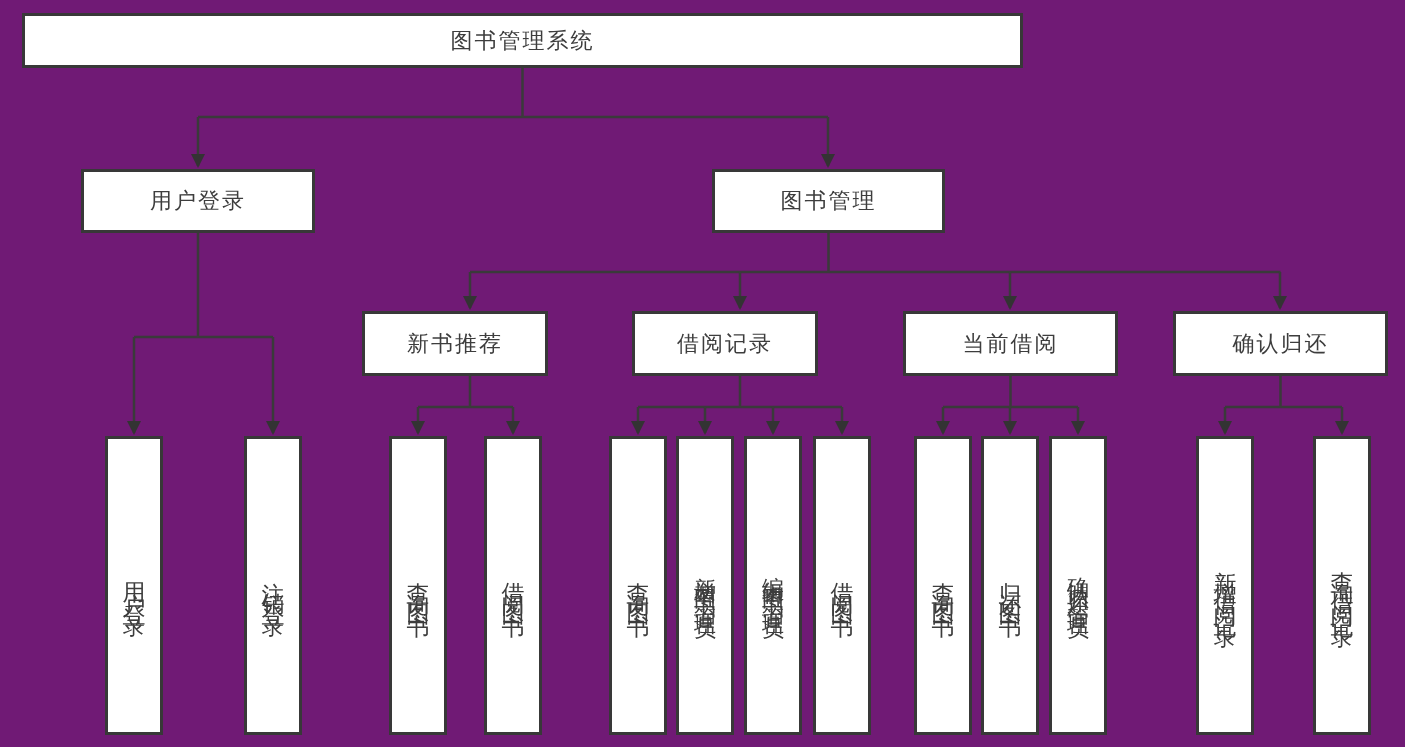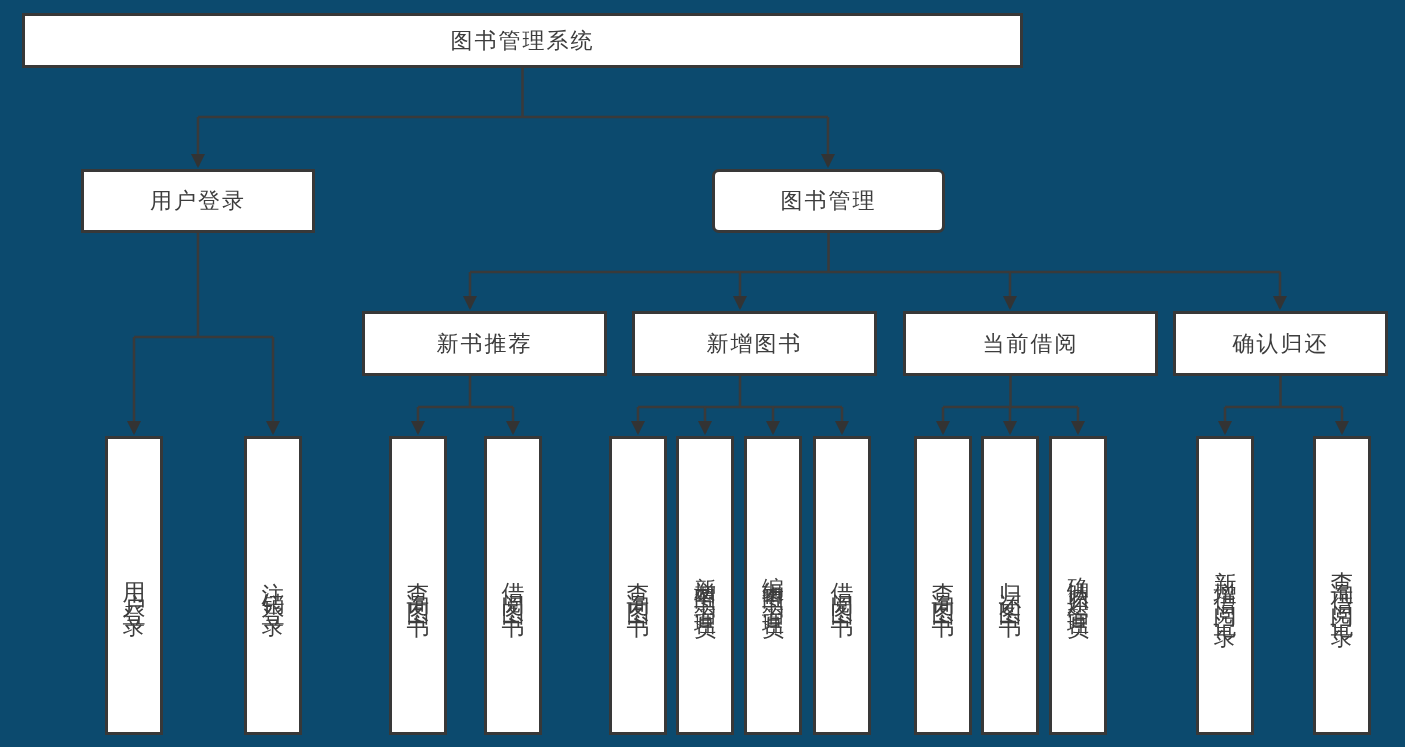--- a/index.html
+++ b/index.html
@@ -1,32 +1,32 @@
 <!DOCTYPE html>
 <html><head>
 <meta charset="utf-8">
 <style>
   html,body{margin:0;padding:0;background:#ffffff;}
   #stage{
-    position:relative;width:1405px;height:747px;background:#0c4a6e;overflow:hidden;
+    position:relative;width:1405px;height:747px;background:#701a75;overflow:hidden;
     font-family:Liberation Serif, serif;color:#3d3d3d;
   }
   #connectors{position:absolute;left:0;top:0;z-index:1;}
   .box{
     position:absolute;box-sizing:border-box;border:3px solid #383838;background:#ffffff;
     display:flex;align-items:center;justify-content:center;z-index:2;
   }
   .hlabel{font-size:22px;letter-spacing:2px;white-space:nowrap;}
   .root{left:22px;top:13px;width:1001px;height:55px;}
   .l2a{left:81px;top:169px;width:234px;height:64px;}
-  .l2b{left:712px;top:169px;width:233px;height:64px;border-radius:7px;}
-  .l3{top:311px;height:65px;width:245px;}
+  .l2b{left:712px;top:169px;width:233px;height:64px;}
+  .l3{top:311px;height:65px;width:186px;}
   .l3a{left:362px;}
   .l3b{left:632px;}
-  .l3c{left:903px;width:255px;text-align:center;}
+  .l3c{left:903px;width:215px;text-align:center;}
   .l3d{left:1173px;width:215px;}
   .leaf{top:436px;height:299px;width:58px;}
   .leaf span{
     writing-mode:vertical-rl;line-height:1;font-size:23px;letter-spacing:11px;
     display:block;white-space:nowrap;
   }
   .leaf.long span{letter-spacing:6px;font-size:22px;}
   .lf1{left:105px;}  .lf2{left:244px;}  .lf3{left:389px;}  .lf4{left:484px;}
   .lf5{left:609px;}  .lf6{left:676px;}  .lf7{left:744px;}  .lf8{left:813px;}
   .lf9{left:914px;}  .lf10{left:981px;} .lf11{left:1049px;}.lf12{left:1196px;}
@@ -78,21 +78,21 @@
       <line x1="1342" y1="407" x2="1342" y2="433" marker-end="url(#ah)"></line>
     </g>
   </svg>
 
   <div class="box root hlabel">图书管理系统</div>
 
   <div class="box l2a hlabel">用户登录</div>
   <div class="box l2b hlabel">图书管理</div>
 
   <div class="box l3 l3a hlabel">新书推荐</div>
-  <div class="box l3 l3b hlabel">新增图书</div>
+  <div class="box l3 l3b hlabel">借阅记录</div>
   <div class="box l3 l3c hlabel">当前借阅</div>
   <div class="box l3 l3d hlabel">确认归还</div>
 
   <div class="box leaf lf1">
     <span>用户登录</span>
     </div>
   <div class="box leaf lf2">
     <span>注销登录</span>
     </div>
 

